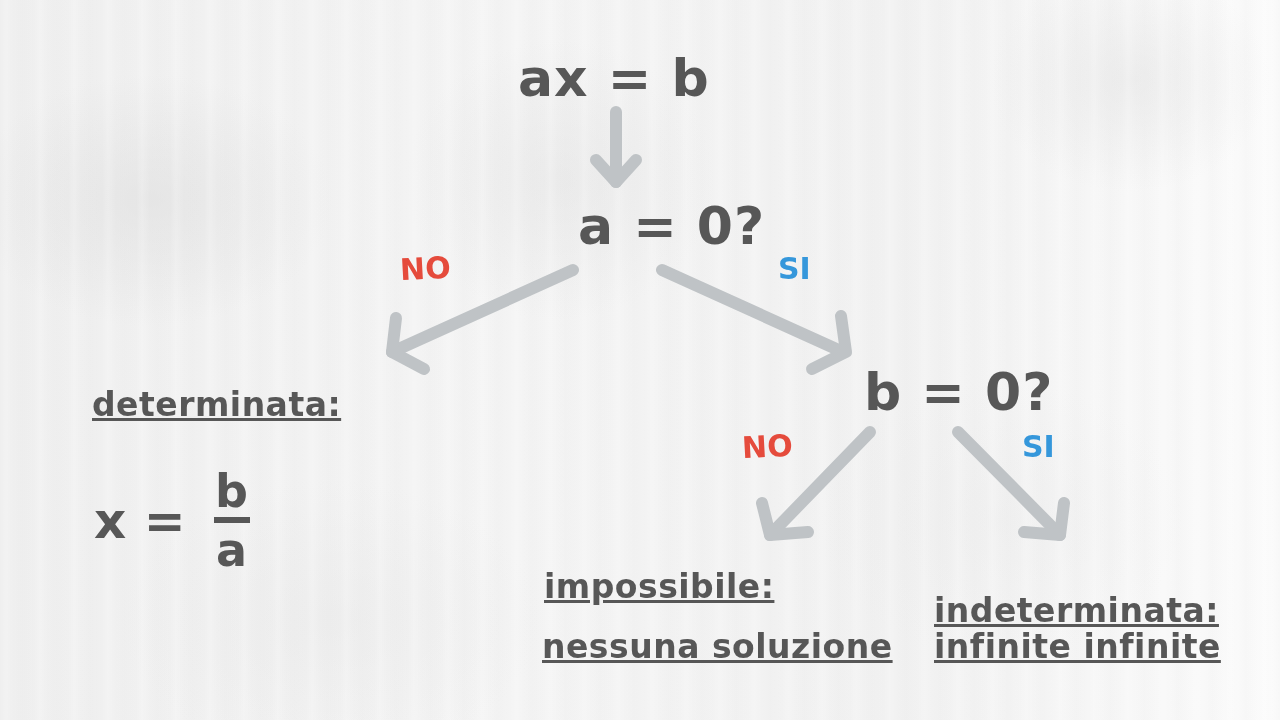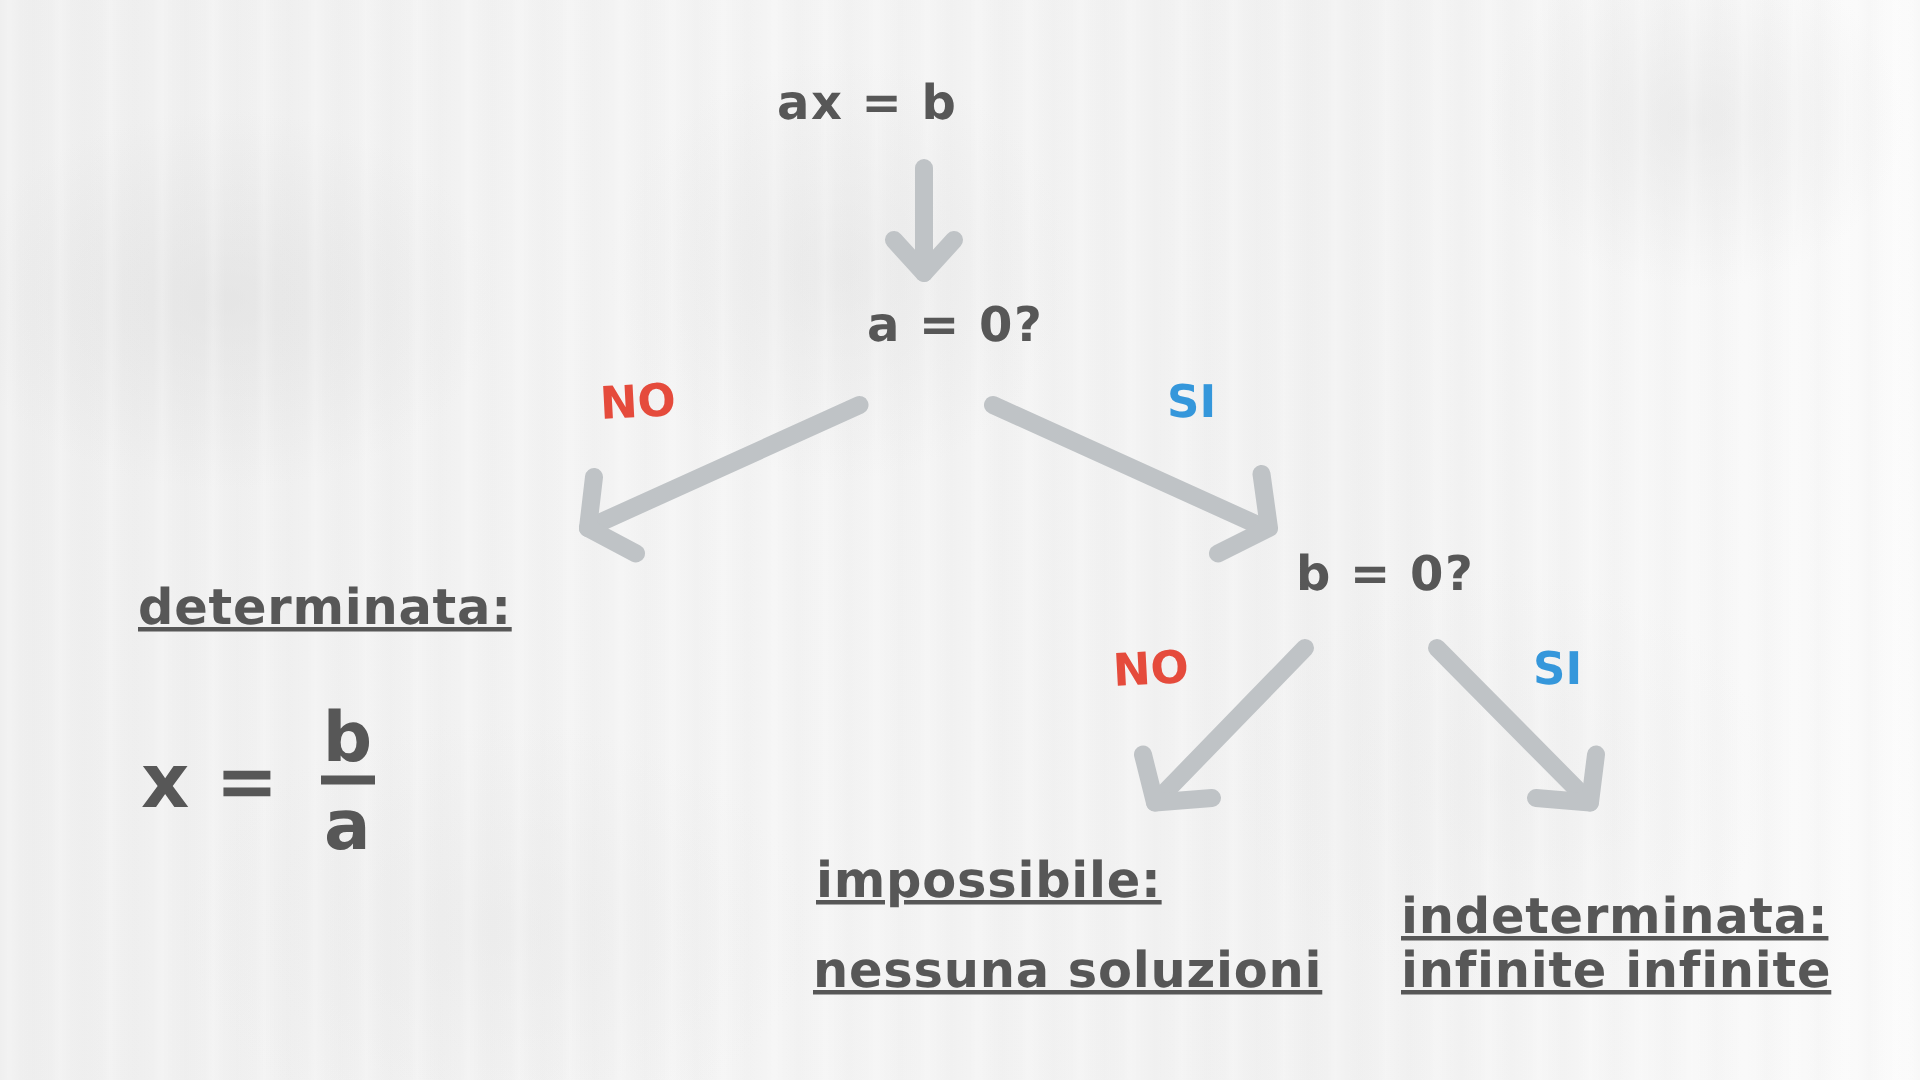--- a/index.html
+++ b/index.html
@@ -23,21 +23,21 @@
     background: repeating-linear-gradient(90deg,
       rgba(255,255,255,0) 0px, rgba(255,255,255,0.35) 6px, rgba(255,255,255,0) 14px,
       rgba(230,230,230,0.25) 22px, rgba(255,255,255,0) 34px);
     opacity: 0.6;
   }
   .arrows { position: absolute; left: 0; top: 0; }
   .t {
     position: absolute; color: #575757; font-weight: bold; white-space: nowrap;
     line-height: 1;
   }
-  .node { font-size: 32px; letter-spacing: 1px; }
+  .node { font-size: 52px; letter-spacing: 1px; }
   .lbl { font-size: 30px; font-weight: bold; white-space: nowrap; position: absolute; line-height: 1; }
   .desc { font-size: 33px; letter-spacing: 0.5px; text-decoration: underline; }
   .frac {
     position: absolute; left: 94px; top: 468px;
     display: flex; align-items: center; color: #575757; font-weight: bold;
   }
   .frac .lhs { font-size: 50px; line-height: 1; margin-right: 16px; }
   .frac .fraction { display: flex; flex-direction: column; align-items: center; margin-left: 12px; }
   .frac .num, .frac .den { font-size: 46px; line-height: 1; }
   .frac .bar { width: 36px; height: 6px; background: #575757; margin: 3px 0 4px 0; }
@@ -86,16 +86,16 @@
 <div class="frac">
   <span class="lhs">x =</span>
   <span class="fraction">
     <span class="num">b</span>
     <span class="bar"></span>
     <span class="den">a</span>
   </span>
 </div>
 
 <div class="t desc" style="left:544px; top:570px;">impossibile:</div>
-<div class="t desc" style="left:542px; top:630px;">nessuna soluzioni</div>
+<div class="t desc" style="left:542px; top:630px;">nessuna soluzione</div>
 
 <div class="t desc" style="left:934px; top:594px;">indeterminata:</div>
 <div class="t desc" style="left:934px; top:630px;">infinite infinite</div>
 
 </body></html>

